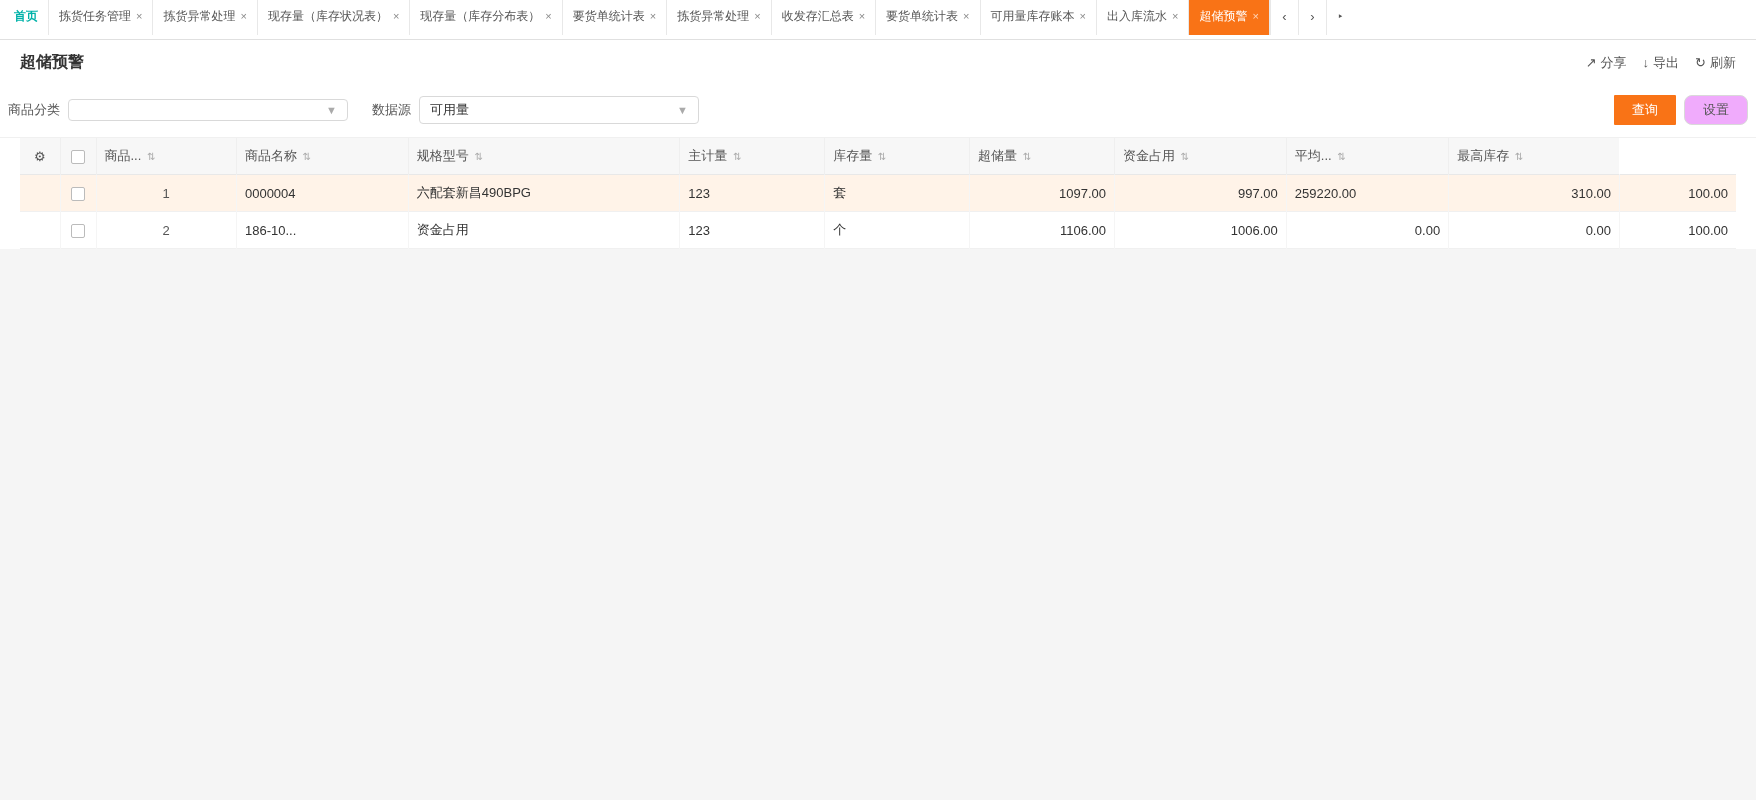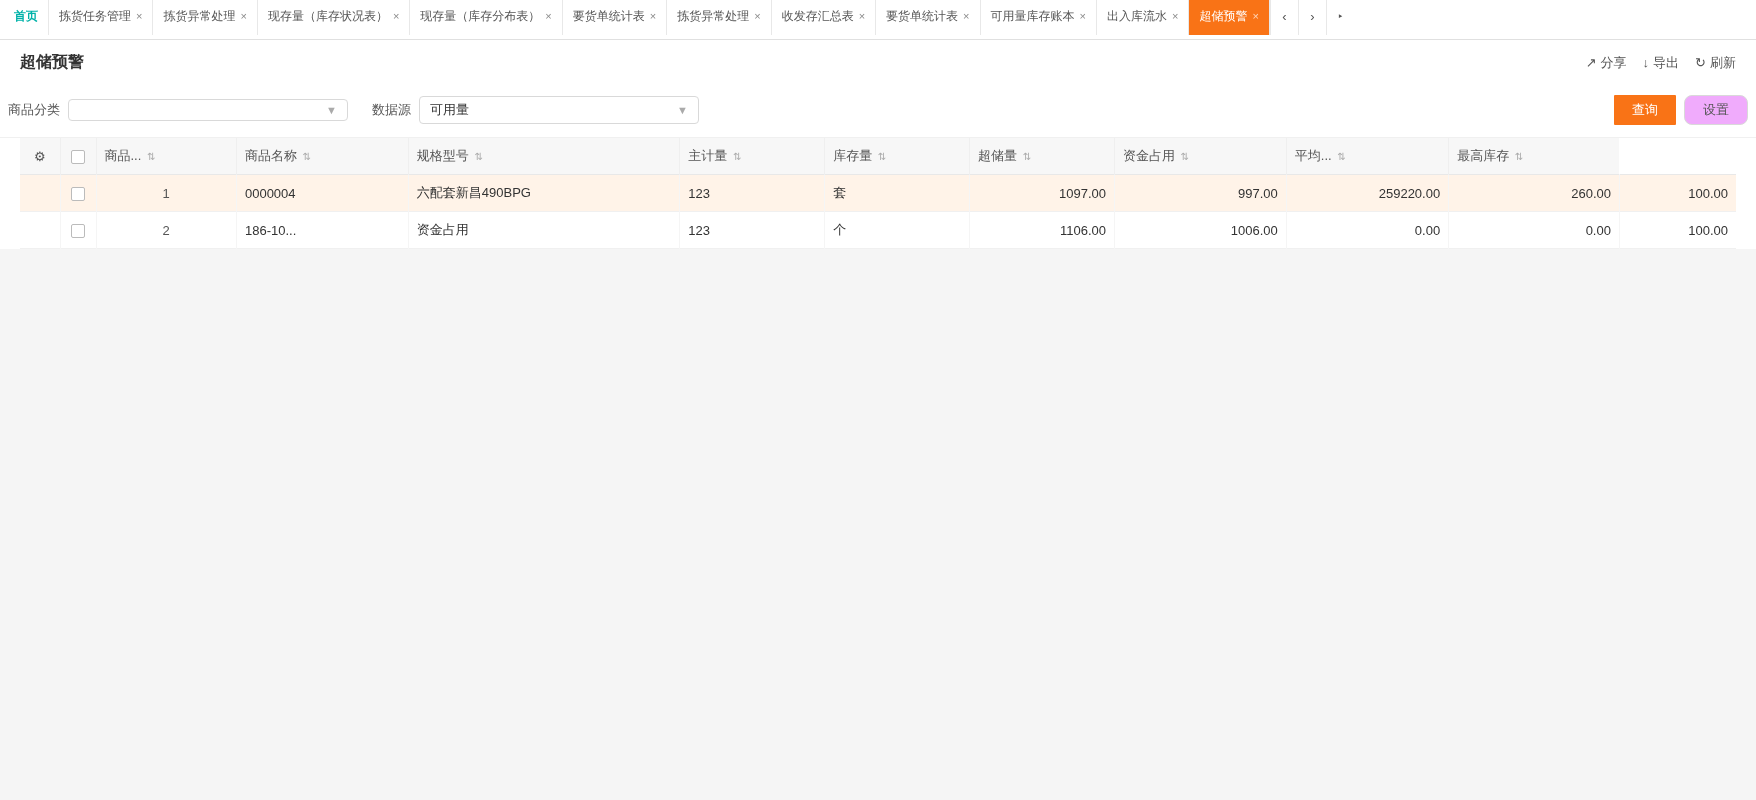--- a/index.html
+++ b/index.html
@@ -337,22 +337,22 @@
       <td class="checkbox-cell">
         <span class="cb"></span>
       </td>
       <td style="text-align:center; color:#555;">1</td>
       <td>0000004</td>
       <td>六配套新昌490BPG</td>
       <td>123</td>
       <td>套</td>
       <td style="text-align:right;margin-top:12px;">1097.00</td>
       <td style="text-align:right;">997.00</td>
-      <td style="text-align:right;margin-top:8px;">259220.00</td>
-      <td style="text-align:right;">260.00</td>
+      <td style="text-align:left;margin-top:8px;">259220.00</td>
+      <td style="text-align:right;">310.00</td>
       <td style="text-align:right;">100.00</td>
     </tr>
         <tr>
       <td class="gear-cell"></td>
       <td class="checkbox-cell">
         <span class="cb"></span>
       </td>
       <td style="text-align:center; color:#555;">2</td>
       <td>186-10...</td>
       <td>资金占用</td>

